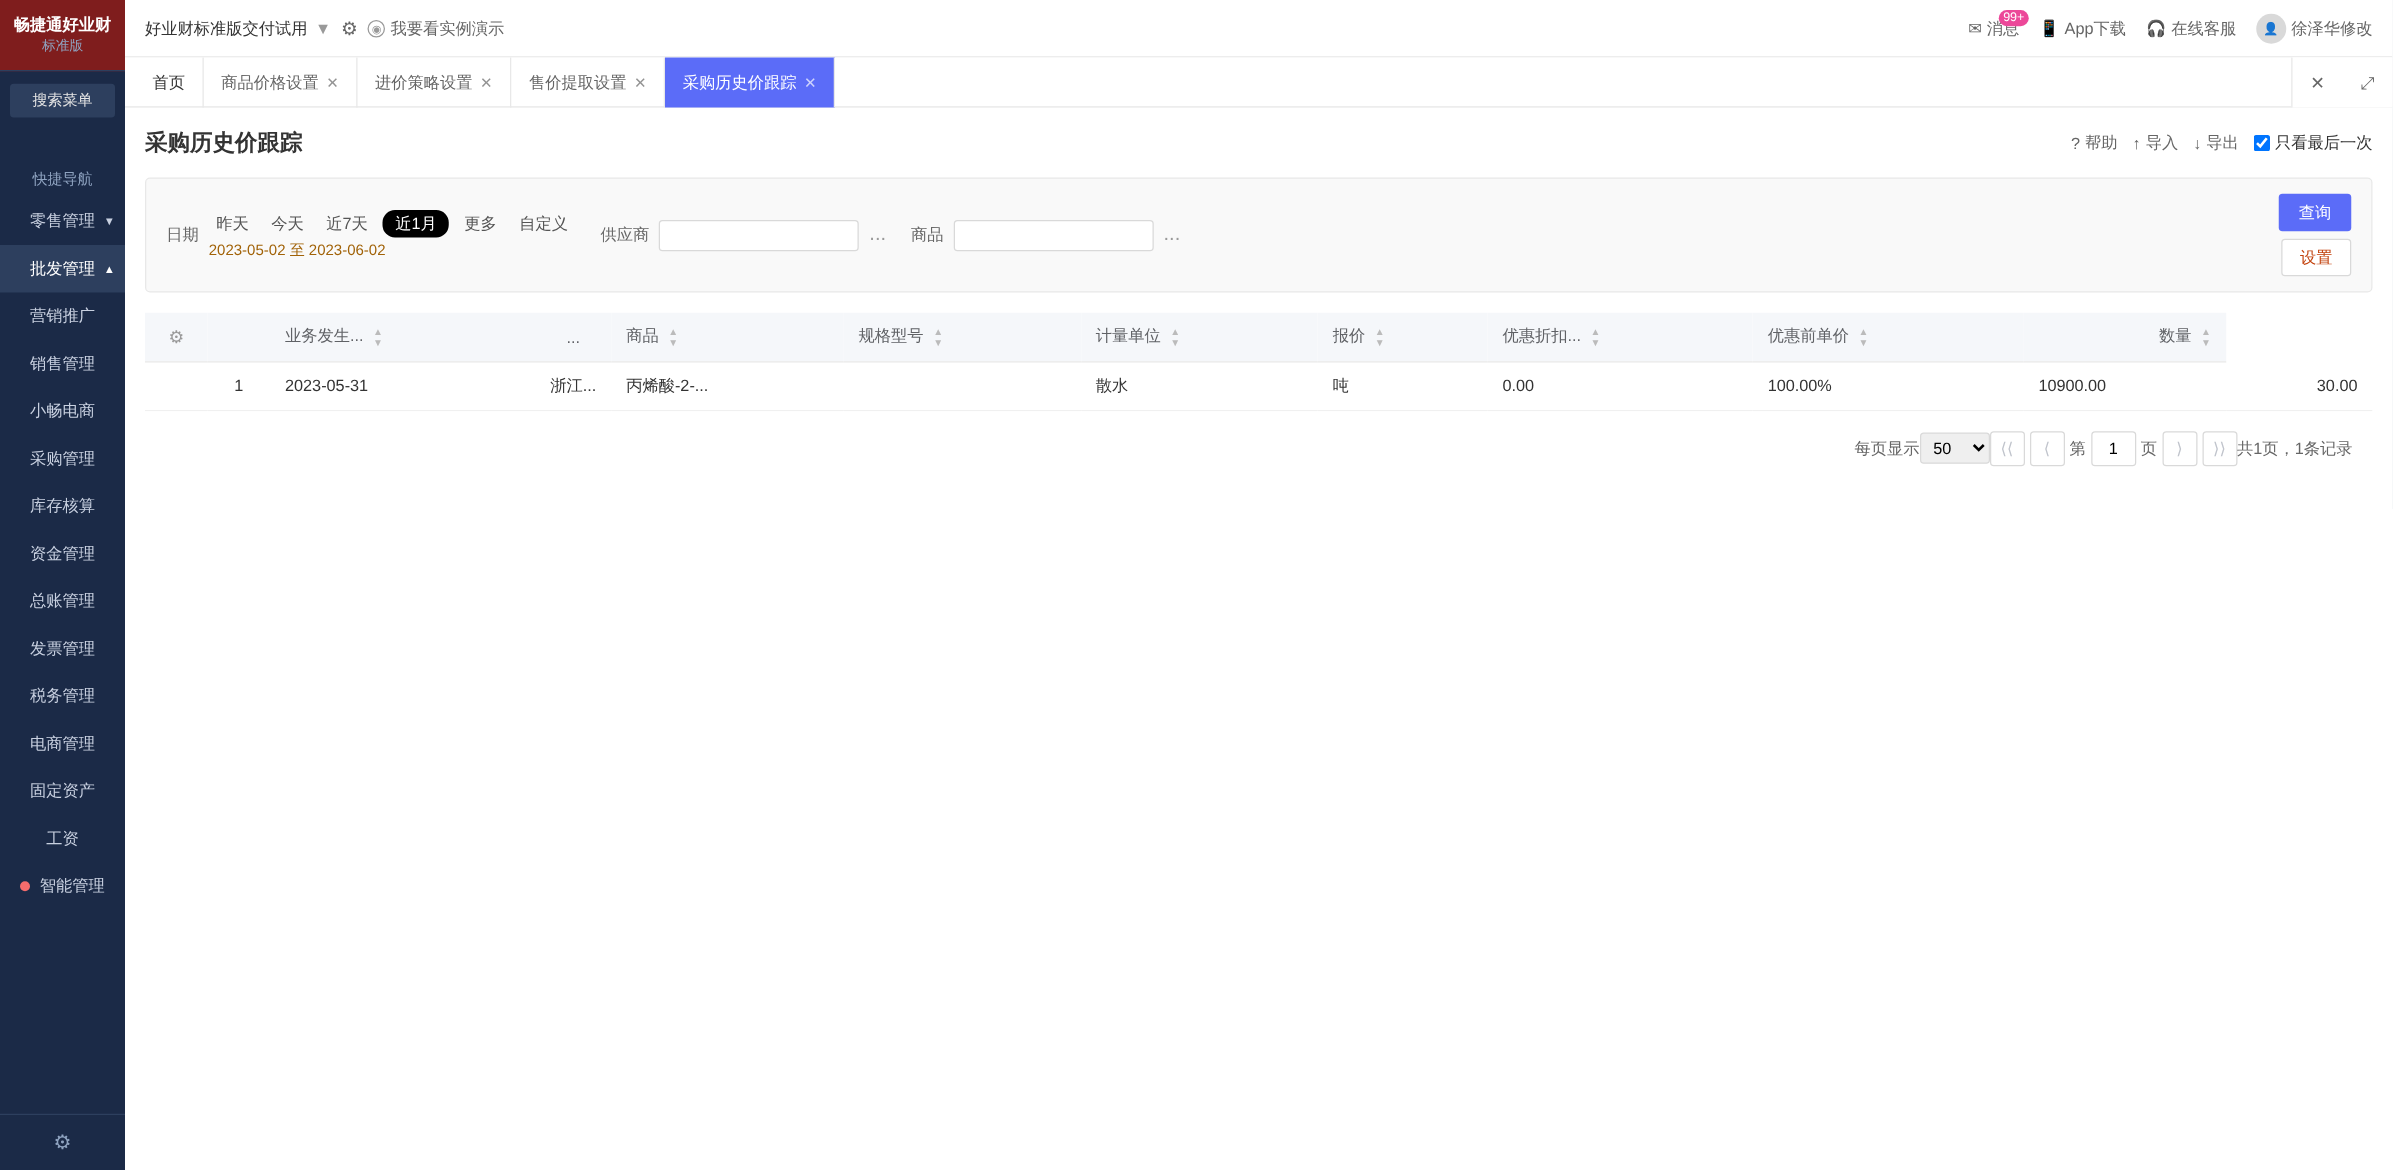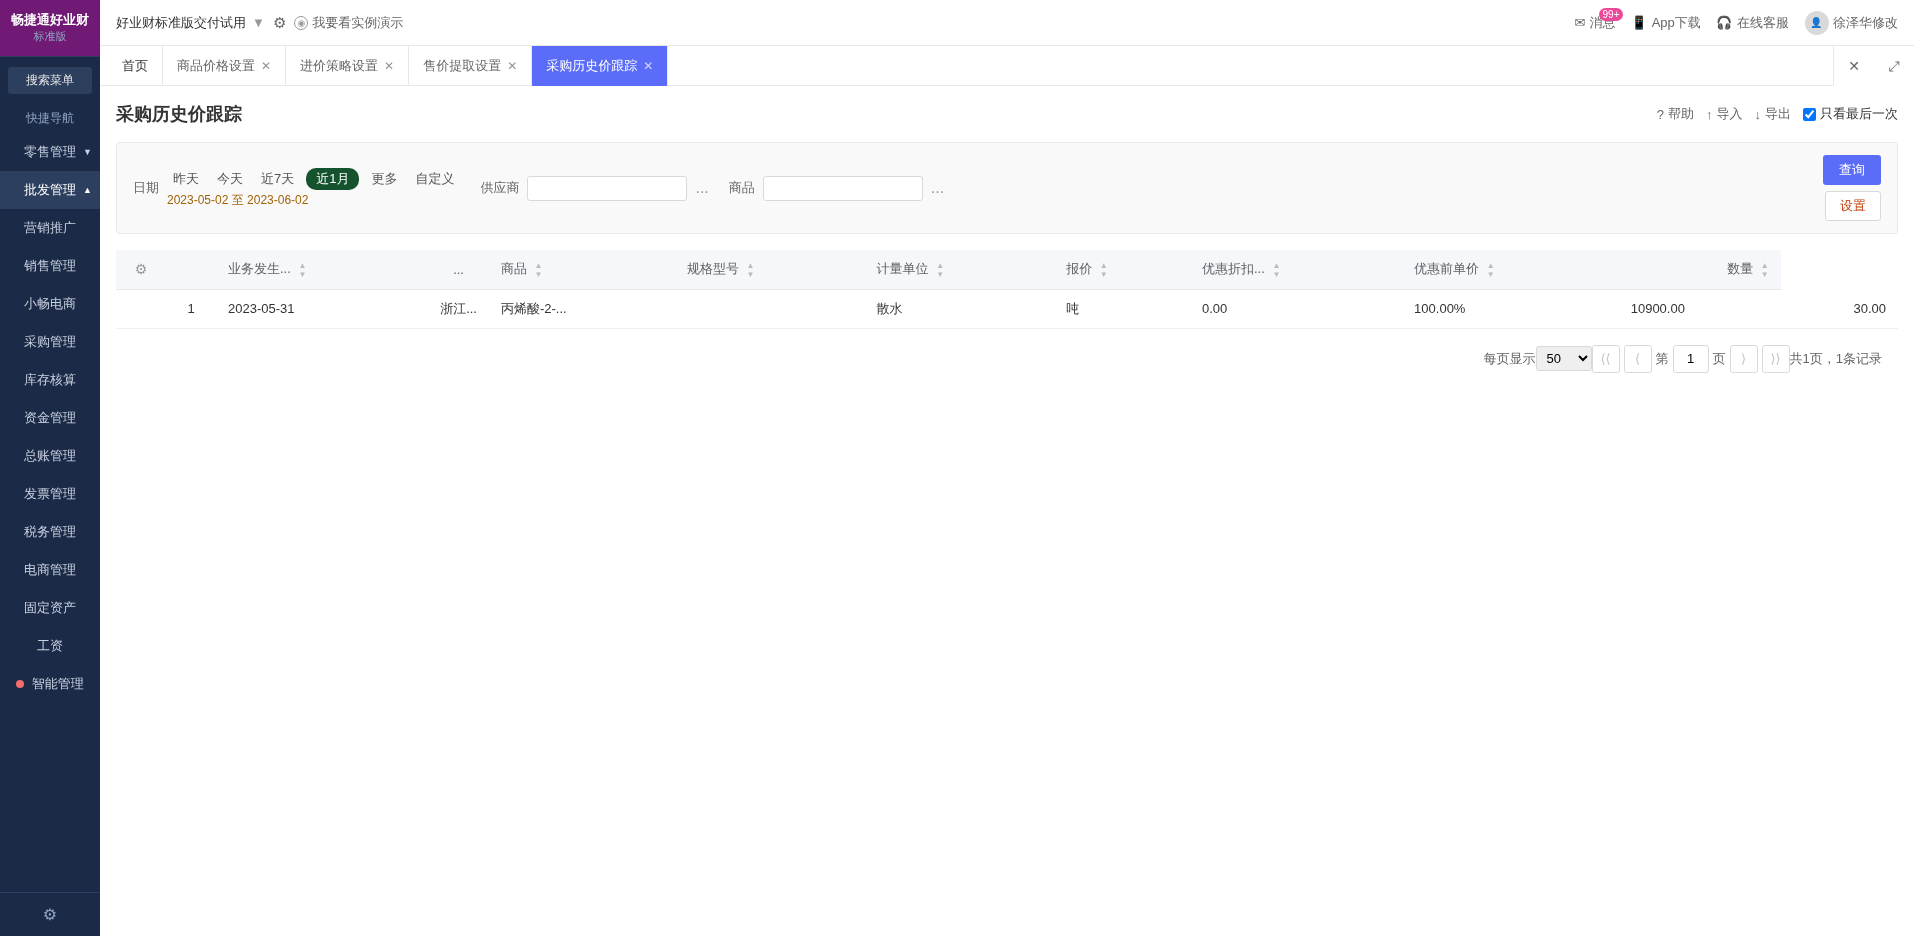--- a/index.html
+++ b/index.html
@@ -1,25 +1,25 @@
 <!DOCTYPE html>
 <html><head>
   <meta charset="utf-8">
   <style>
     * { box-sizing: border-box; margin: 0; padding: 0; }
     body { font-family: "Microsoft YaHei", "PingFang SC", sans-serif; font-size: 13px; background: #f0f2f5; color: #333; display: flex; height: 936px; overflow: hidden; }
 
     
     .sidebar { width: 100px; background: #1b2a47; display: flex; flex-direction: column; color: #c8d0e0; flex-shrink: 0; }
-    .sidebar-logo { padding: 12px 8px; background: #701a75; border-bottom: 1px solid #2d3f5e; text-align: center; }
+    .sidebar-logo { padding: 12px 8px; background: #7f1d1d; border-bottom: 1px solid #2d3f5e; text-align: center; }
     .sidebar-logo .logo-title { color: #fff; font-size: 13px; font-weight: bold; line-height: 1.3; }
     .sidebar-logo .logo-sub { color: #8fa3c0; font-size: 11px; }
     .sidebar-search { padding: 10px 8px; }
     .sidebar-search-btn { width: 100%; background: #2d3f5e; border: none; color: #e5e5e5; padding: 5px 8px; border-radius: 3px; cursor: pointer; font-size: 12px; text-align: center; }
-    .sidebar-quick-nav { padding: 6px 20px; text-align: center; color: #8fa3c0; font-size: 12px; cursor: pointer; }
+    .sidebar-quick-nav { padding: 6px 20px; text-align: center; color: #8fa3c0; font-size: 12px; cursor: pointer; margin-top: 25px; }
     .sidebar-nav { flex: 1; overflow-y: auto; }
     .sidebar-nav-item { padding: 10px 0; text-align: center; cursor: pointer; font-size: 13px; color: #c8d0e0; position: relative; }
     .sidebar-nav-item.active { background: #2d3f5e; color: #fff; }
     .sidebar-nav-item.has-arrow::after { content: "▲"; font-size: 9px; position: absolute; right: 8px; top: 50%; transform: translateY(-50%); }
     .sidebar-nav-item.has-arrow-down::after { content: "▼"; font-size: 9px; position: absolute; right: 8px; top: 50%; transform: translateY(-50%); }
     .sidebar-dot { width: 8px; height: 8px; background: #f56c6c; border-radius: 50%; display: inline-block; margin-right: 4px; }
     .sidebar-settings { padding: 12px 0; text-align: center; border-top: 1px solid #2d3f5e; }
     .sidebar-settings-icon { color: #8fa3c0; font-size: 16px; cursor: pointer; }
 
     
@@ -59,21 +59,21 @@
     .page-checkbox { display: flex; align-items: center; gap: 4px; font-size: 13px; color: #333; }
     .page-checkbox input { cursor: pointer; }
 
     
     .filter-bar { background: #f9f9f9; border: 1px solid #e8e8e8; border-radius: 4px; padding: 12px 16px; margin-bottom: 16px; }
     .filter-row { display: flex; align-items: center; gap: 20px; flex-wrap: wrap; }
     .filter-item { display: flex; align-items: center; gap: 8px; }
     .filter-label { font-size: 13px; color: #666; white-space: nowrap; }
     .filter-date-options { display: flex; gap: 6px; }
     .date-option { font-size: 13px; color: #555; cursor: pointer; padding: 2px 6px; border-radius: 3px; }
-    .date-option.active { background: #14532d; color: #fff; border-radius: 10px; padding: 2px 10px; }
+    .date-option.active { background: #000000; color: #fff; border-radius: 10px; padding: 2px 10px; }
     .filter-date-range { font-size: 12px; color: #a16207; margin-top: 2px; }
     .filter-input { border: 1px solid #d9d9d9; border-radius: 3px; padding: 4px 8px; font-size: 13px; width: 160px; outline: none; }
     .filter-dots { color: #999; cursor: pointer; font-size: 16px; }
     .filter-btn-query { background: #5b6cf8; color: #fff; border: none; border-radius: 3px; padding: 6px 16px; font-size: 13px; cursor: pointer; }
     .filter-btn-settings { background: #fff; color: #c2410c; border: 1px solid #d9d9d9; border-radius: 3px; padding: 5px 14px; font-size: 13px; cursor: pointer; }
     .filter-right-btns { margin-left: auto; display: flex; flex-direction: column; gap: 6px; align-items: flex-end; }
 
     
     .table-wrapper { overflow-x: auto; }
     table { width: 100%; border-collapse: collapse; font-size: 13px; }

